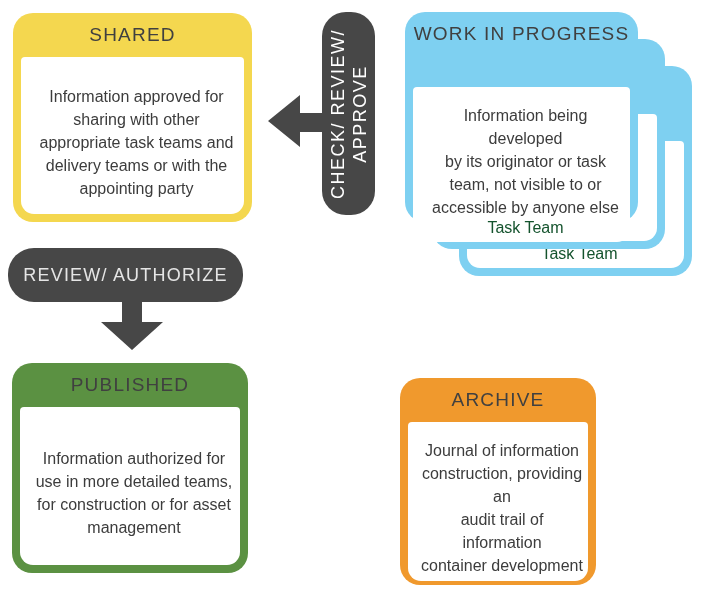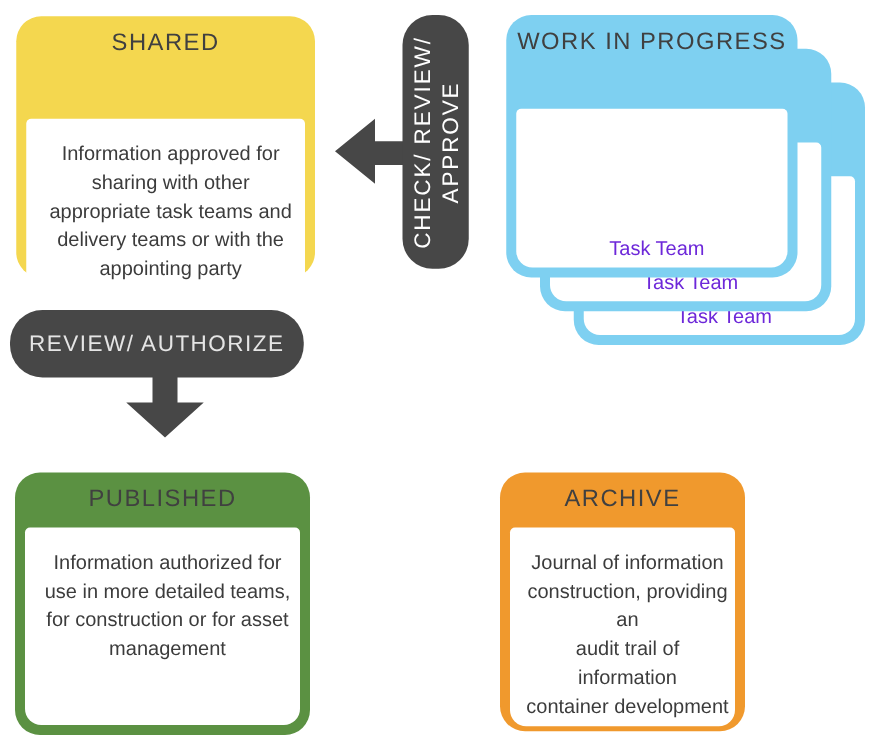--- a/index.html
+++ b/index.html
@@ -5,47 +5,47 @@
   html,body{margin:0;padding:0;background:#ffffff;}
   body{font-family:"Liberation Sans",sans-serif;}
   .canvas{
     position:relative;width:703px;height:598px;background:#ffffff;overflow:hidden;
   }
   
   .box{
     position:absolute;box-sizing:border-box;border-radius:20px;
     padding:0 8px 8px 8px;display:flex;flex-direction:column;
   }
-  .box.yellow{background:#F4D74F;gap:38px;}
+  .box.yellow{background:#F4D74F;}
   .box.blue{background:#7ED0F1;gap:31px;}
   .box.green{background:#5B9142;}
   .box.orange{background:#F0992D;}
   .box-header{
     height:44px;flex:0 0 44px;display:flex;align-items:center;justify-content:center;
     color:#404040;font-size:19px;letter-spacing:1.2px;font-weight:400;
   }
   .box-body{
     background:#ffffff;border-radius:4px 4px 13px 13px;flex:1 1 auto;
     display:flex;flex-direction:column;align-items:center;
-    padding:17px 4px 4px 12px;box-sizing:border-box;
+    padding:17px 4px 4px 12px;box-sizing:border-box;justify-content:center;
   }
   .box-body p{
     margin:0;color:#3C3C3C;font-size:16px;line-height:23px;text-align:center;
     white-space:pre-line;
   }
   .task-label{
-    margin-top:auto;margin-bottom:1px;color:#6d28d9;font-size:16px;text-align:center;
+    margin-top:auto;margin-bottom:1px;color:#14532d;font-size:16px;text-align:center;
   }
   
   .wip-front{left:405px;top:12px;width:233px;height:210px;z-index:3;}
   .wip-mid  {left:432px;top:39px;width:233px;height:210px;z-index:2;}
   .wip-back {left:459px;top:66px;width:233px;height:210px;z-index:1;}
   
   .shared-box{left:13px;top:13px;width:239px;height:209px;}
-  .published-box{left:12px;top:378px;width:236px;height:210px;}
+  .published-box{left:12px;top:363px;width:236px;height:210px;}
   .archive-box{left:400px;top:378px;width:196px;height:207px;}
   
   .vpill{
     position:absolute;left:322px;top:12px;width:53px;height:203px;
     background:#474747;border-radius:24px;z-index:4;
   }
   .vpill-text{
     position:absolute;top:50%;left:50%;
     transform:translate(-50%,-50%) rotate(-90deg);
     color:#ffffff;font-size:18px;line-height:22px;letter-spacing:1.5px;
@@ -94,20 +94,24 @@
   </div>
   <div class="box blue wip-mid">
     <div class="box-header"></div>
     <div class="box-body">
       <div class="task-label">Task Team</div>
     </div>
   </div>
   <div class="box blue wip-front">
     <div class="box-header">WORK IN PROGRESS</div>
     <div class="box-body">
+      <p>Information being developed
+by its originator or task
+team, not visible to or
+accessible by anyone else</p>
       <div class="task-label">Task Team</div>
     </div>
   </div>
 
   <div class="hpill">
     <span>REVIEW/ AUTHORIZE</span>
   </div>
 
   <svg class="arrow-svg arrow-down" width="64" height="52" viewBox="0 0 64 52">
     <polygon points="22,0 42,0 42,22 63,22 32,50 1,22 22,22" fill="#474747"></polygon>

